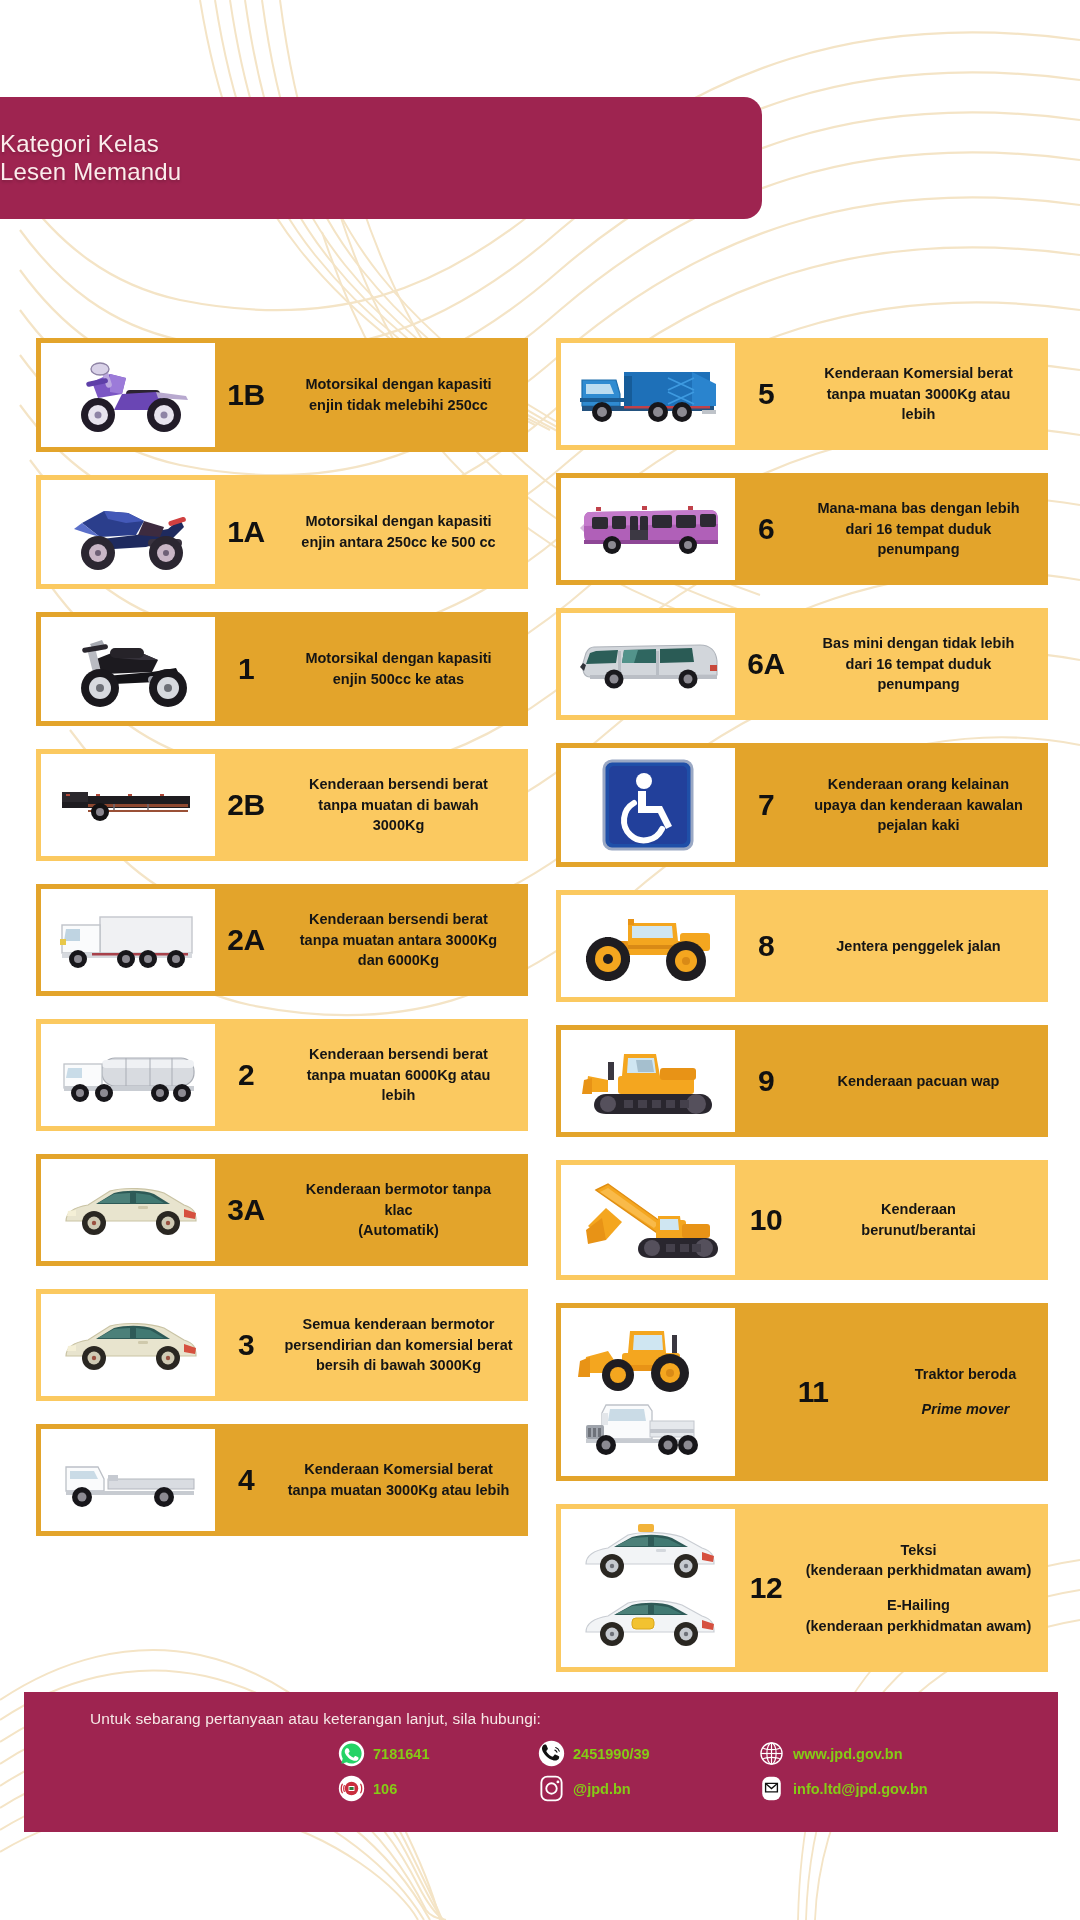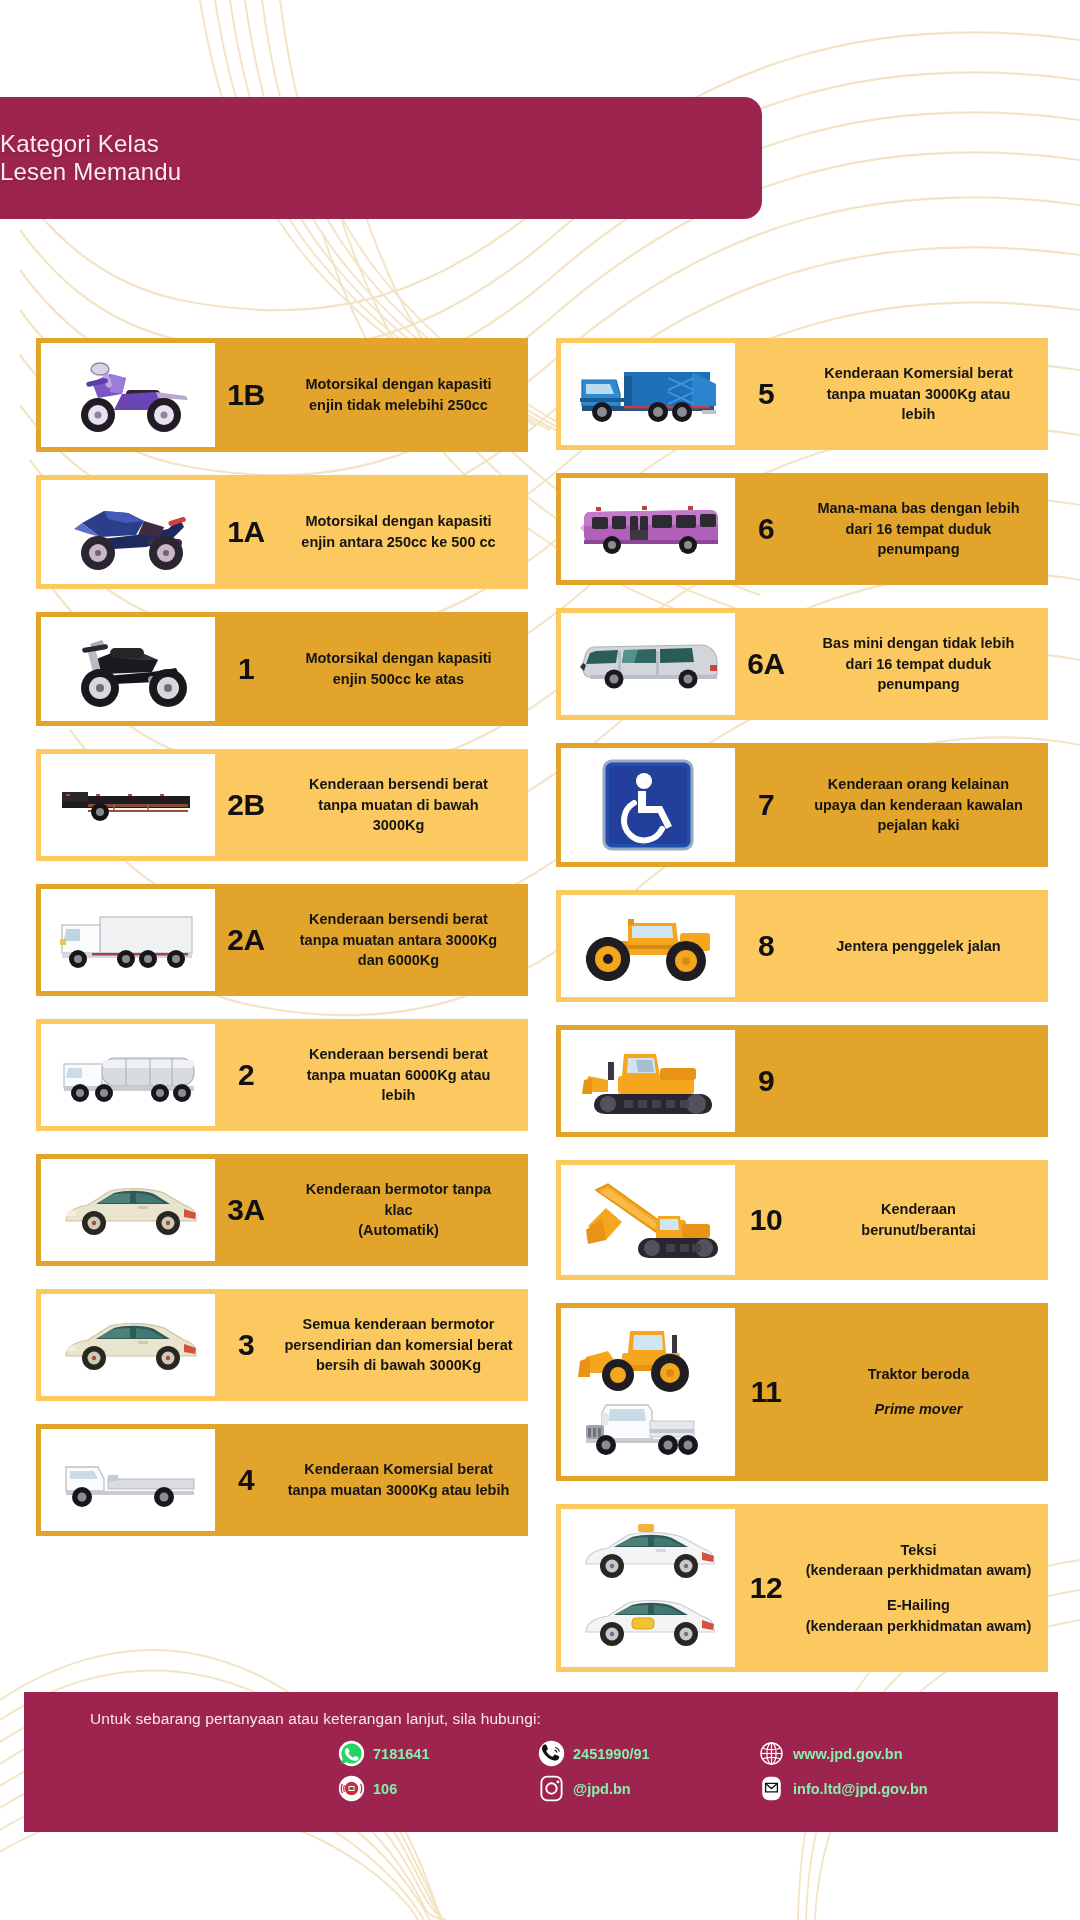--- a/index.html
+++ b/index.html
@@ -123,21 +123,21 @@
   .footer-row {
     display: flex;
     align-items: center;
     margin-left: 280px;
     margin-bottom: 8px;
     gap: 0;
   }
   .footer-item {
     display: flex; align-items: center;
     gap: 8px;
-    color: #86efac;
+    color: #84cc16;
     font-size: 14.5px;
     font-weight: 700;
   }
   .fi-1 { width: 200px; }
   .fi-2 { width: 220px; }
   .fi-3 { width: 300px; text-align: center; }
   .footer-icon { width: 27px; height: 27px; flex: 0 0 27px; display:block; }
 </style>
 </head>
 <body>
@@ -600,20 +600,23 @@
                   <rect x="52" y="58" width="9" height="8"></rect>
                   <rect x="66" y="58" width="9" height="8"></rect>
                   <rect x="80" y="58" width="9" height="8"></rect>
                   <rect x="94" y="58" width="9" height="8"></rect>
                   <rect x="108" y="58" width="9" height="8"></rect>
                 </g>
   </g>
             </svg>
           </div>
           <div class="card-code">9</div>
+          <div class="card-desc">
+            <span class="line">Kenderaan pacuan wap</span>
+          </div>
         </div>
         <div class="card light">
           <div class="card-img">
             <svg width="152" height="92" viewBox="0 0 152 92">
               <g>
     <path d="M24 16 L36 10 L92 50 L84 58 Z" fill="#F4A61F" stroke="#E08E12" stroke-width="1.4"></path>
     <path d="M28 18 L36 14 L86 50 L82 54 Z" fill="#FBC866" opacity=".6"></path>
     <path d="M16 52 L34 34 L50 48 L34 66 Z" fill="#F4A61F"></path>
     <path d="M14 56 L30 44 L34 66 L16 70 Z" fill="#E89316"></path>
     <rect x="84" y="46" width="30" height="22" rx="3" fill="#F4A61F"></rect>
@@ -630,21 +633,21 @@
                 </g>
   </g>
             </svg>
           </div>
           <div class="card-code">10</div>
           <div class="card-desc">
             <span class="line">Kenderaan</span>
             <span class="line">berunut/berantai</span>
           </div>
         </div>
-        <div class="card dark tall" style="min-height: 150px;">
+        <div class="card dark tall" style="min-height: 150px; gap: 47px;">
           <div class="card-img">
             <svg width="152" height="150" viewBox="0 0 152 150">
               <g>
     <g transform="translate(0,2)">
       <path d="M58 12 L92 12 L94 34 L56 34 Z" fill="#F4A61F"></path>
       <path d="M62 16 L90 16 L91 31 L61 31 Z" fill="#CFE6F2"></path>
       <rect x="100" y="16" width="5" height="22" fill="#3A3740"></rect>
       <rect x="50" y="34" width="58" height="16" rx="3" fill="#F4A61F"></rect>
       <path d="M14 38 L36 32 L44 44 L44 54 L12 54 Z" fill="#F4A61F"></path>
       <path d="M8 42 L18 38 L18 58 L6 58 Z" fill="#E89316"></path>
@@ -747,21 +750,21 @@
           <span>7181641</span>
         </div>
         <div class="footer-item fi-2">
           <span style="display: flex;">
             <svg viewBox="0 0 32 32" class="footer-icon">
               <circle cx="16" cy="16" r="15" fill="#fff"></circle>
               <path d="M11.2 8.2c-.4-.8-.9-.8-1.3-.8h-.9c-.4 0-1 .2-1.5.7s-1.9 1.9-1.9 4.5c0 2.7 2 5.3 2.2 5.6.3.4 3.8 6 9.3 8.2 4.6 1.8 5.5 1.4 6.6 1.3.9-.1 3-1.3 3.5-2.5.4-1.3.4-2.3.3-2.6-.1-.2-.5-.4-1.1-.7-.6-.3-3.2-1.6-3.7-1.8-.5-.2-.9-.3-1.2.3-.4.6-1.4 1.8-1.7 2.1-.3.4-.6.4-1.1.2-.5-.3-2.3-.9-4.4-2.7-1.6-1.4-2.7-3.2-3-3.8-.3-.6 0-.9.3-1.1.3-.3.6-.6.8-1 .3-.3.4-.6.6-1 .2-.4.1-.7 0-1-.2-.3-1.2-2.8-1.6-3.9z" fill="#111" transform="translate(-0.5,-1.5) scale(0.93)"></path>
               <path d="M21 9c2 .6 3.6 2.2 4.2 4.2M20 12c1.2.4 2.1 1.3 2.5 2.5" stroke="#111" stroke-width="1.3" fill="none" stroke-linecap="round"></path>
             </svg>
           </span>
-          <span>2451990/91</span>
+          <span>2451990/39</span>
         </div>
         <div class="footer-item fi-3">
           <span style="display: flex;">
             <svg viewBox="0 0 32 32" class="footer-icon">
               <circle cx="16" cy="16" r="12.5" fill="none" stroke="#fff" stroke-width="1.6"></circle>
               <ellipse cx="16" cy="16" rx="5.5" ry="12.5" fill="none" stroke="#fff" stroke-width="1.4"></ellipse>
               <line x1="16" y1="3.5" x2="16" y2="28.5" stroke="#fff" stroke-width="1.4"></line>
               <line x1="3.5" y1="16" x2="28.5" y2="16" stroke="#fff" stroke-width="1.4"></line>
               <path d="M6 9.5 C10 12 22 12 26 9.5" fill="none" stroke="#fff" stroke-width="1.3"></path>
               <path d="M6 22.5 C10 20 22 20 26 22.5" fill="none" stroke="#fff" stroke-width="1.3"></path>

